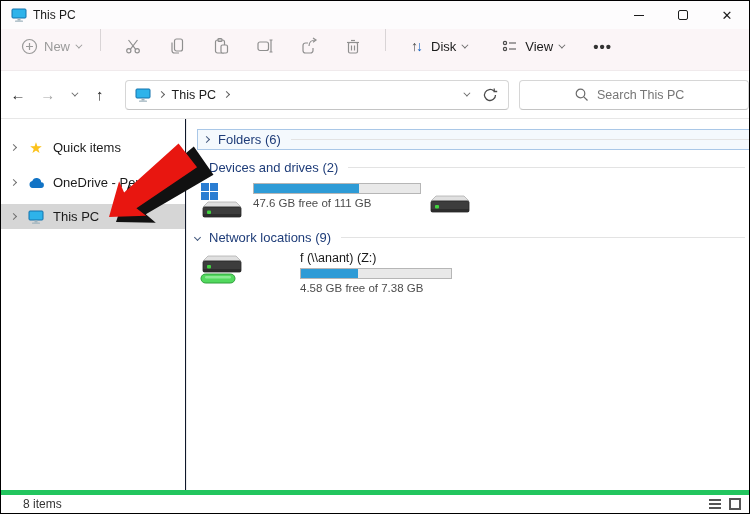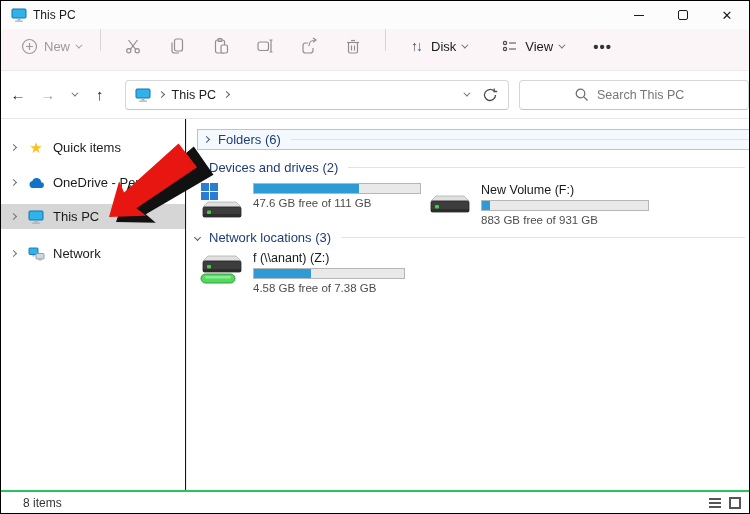--- a/index.html
+++ b/index.html
@@ -67,25 +67,25 @@
 
   .drive-tile { position:absolute; width:222px; height:42px; display:flex; }
   .drive-icon { width:44px; height:38px; flex:0 0 44px; }
   .drive-info { margin-left:10px; padding-top:1px; }
   .drive-name { font-size:12.5px; color:#191919; margin-bottom:3px; }
   .drive-bar { width:168px; height:11px; border:1px solid #b6b6b6; background:#e9e9e9; }
   .drive-bar .bar-fill { height:100%; background:#2e9bd6; }
   .drive-free { font-size:11.5px; color:#4d4d4d; margin-top:3px; }
   #tile-c { left:12px; top:63px; }
   #tile-f { left:240px; top:63px; }
-  #tile-z { left:12px; top:131px; }
+  #tile-z { left:12px; top:131px;gap:47px; }
   #tile-z .drive-bar { width:152px; }
 
   
-  #statusbar { position:absolute; left:0; top:489px; width:748px; height:23px; border-top:2px solid #22c55e; background:#fff; display:flex; align-items:center; }
+  #statusbar { position:absolute; left:0; top:489px; width:748px; height:23px; border-top:5px solid #22c55e; background:#fff; display:flex; align-items:center; }
   #items-count { font-size:12px; color:#333; margin-left:22px; }
   .status-views { margin-left:auto; margin-right:8px; display:flex; align-items:center; gap:8px; }
   .sv-list { display:flex; flex-direction:column; gap:2px; }
   .sv-list span { display:block; width:12px; height:2px; background:#555; }
   .sv-thumb { width:12px; height:12px; border:2px solid #555; }
 
   
   #arrow-overlay { position:absolute; left:88px; top:130px; width:135px; height:112px; pointer-events:none; }
 </style>
 </head>
@@ -271,32 +271,20 @@
       <span class="side-chev"></span>
       <span class="side-icon">
         <svg width="16" height="14" viewBox="0 0 16 14">
             <rect x="1" y="1" width="14" height="9" rx="1" fill="#2eb3ea" stroke="#1272ad" stroke-width="1"></rect>
             <rect x="6.5" y="10.5" width="3" height="2" fill="#9fb3bd"></rect>
             <rect x="4" y="12.5" width="8" height="1.3" rx="0.6" fill="#9fb3bd"></rect>
           </svg>
       </span>
       <span>This PC</span>
     </div>
-    <div class="side-item" style="top:122px;">
-      <span class="side-chev"></span>
-      <span class="side-icon">
-        <svg width="17" height="14" viewBox="0 0 17 14">
-            <rect x="1" y="1" width="9" height="6.5" rx="0.8" fill="#2eb3ea" stroke="#1272ad" stroke-width="0.9"></rect>
-            <rect x="8" y="6.5" width="8" height="5.5" rx="0.8" fill="#cfd8dd" stroke="#8a959c" stroke-width="0.9"></rect>
-            <rect x="4.5" y="8" width="2" height="1.5" fill="#9fb3bd"></rect>
-            <rect x="10.5" y="12.3" width="3" height="1.2" fill="#9fb3bd"></rect>
-          </svg>
-      </span>
-      <span>Network</span>
-    </div>
   </div>
 
   <div id="content">
     <div id="hdr-folders" class="group-header">
       <span class="g-chev right"></span>
       <span>Folders (6)</span>
       <span class="group-rule"></span>
     </div>
 
     <div id="hdr-devices" class="group-header">
@@ -328,32 +316,25 @@
 
     <div id="tile-f" class="drive-tile">
       <span class="drive-icon">
         <svg width="44" height="38" viewBox="0 0 44 38">
           <polygon points="9,14 37,14 42,19 4,19" fill="#e0e0e0" stroke="#b0b0b0" stroke-width="0.8"></polygon>
           <rect x="4" y="19" width="38" height="11" rx="1.5" fill="#3d3d3d" stroke="#262626" stroke-width="0.8"></rect>
           <rect x="4" y="27" width="38" height="3" fill="#262626" opacity="0.7"></rect>
           <rect x="8" y="23" width="4" height="3.5" rx="1" fill="#41d33f"></rect>
         </svg>
       </span>
-      <div class="drive-info">
-        <div class="drive-name">New Volume (F:)</div>
-        <div class="drive-bar">
-            <div class="bar-fill" style="width: 5%;"></div>
-          </div>
-        <div class="drive-free">883 GB free of 931 GB</div>
-      </div>
     </div>
 
     <div id="hdr-network" class="group-header">
       <span class="g-chev down"></span>
-      <span>Network locations (3)</span>
+      <span>Network locations (9)</span>
       <span class="group-rule"></span>
     </div>
 
     <div id="tile-z" class="drive-tile">
       <span class="drive-icon">
         <svg width="44" height="38" viewBox="0 0 44 38">
           <polygon points="9,6 37,6 42,11 4,11" fill="#e0e0e0" stroke="#b0b0b0" stroke-width="0.8"></polygon>
           <rect x="4" y="11" width="38" height="11" rx="1.5" fill="#3d3d3d" stroke="#262626" stroke-width="0.8"></rect>
           <rect x="4" y="19" width="38" height="3" fill="#262626" opacity="0.7"></rect>
           <rect x="8" y="15" width="4" height="3.5" rx="1" fill="#41d33f"></rect>

